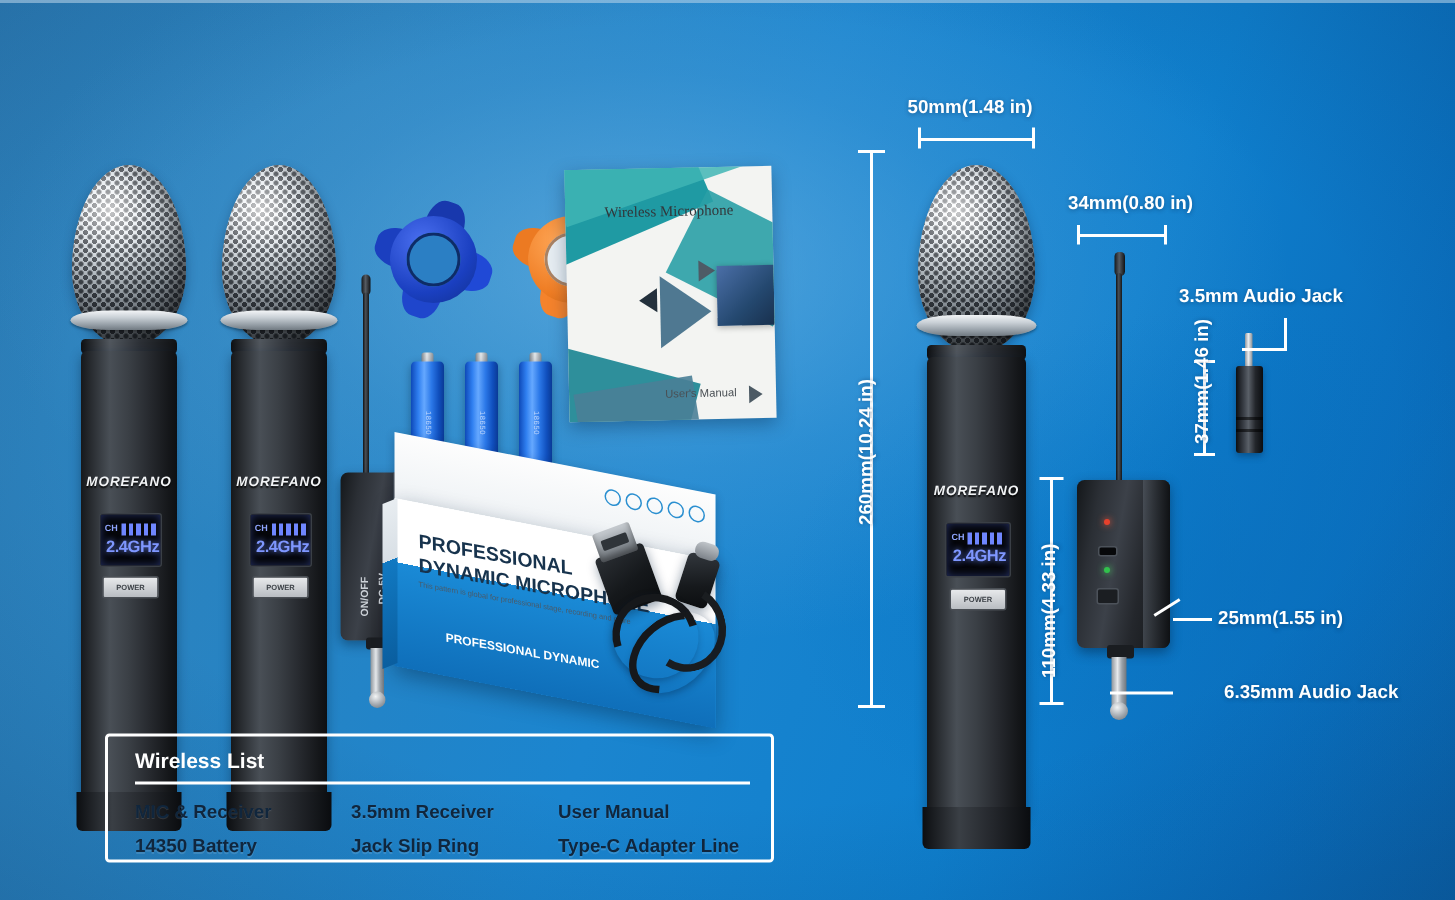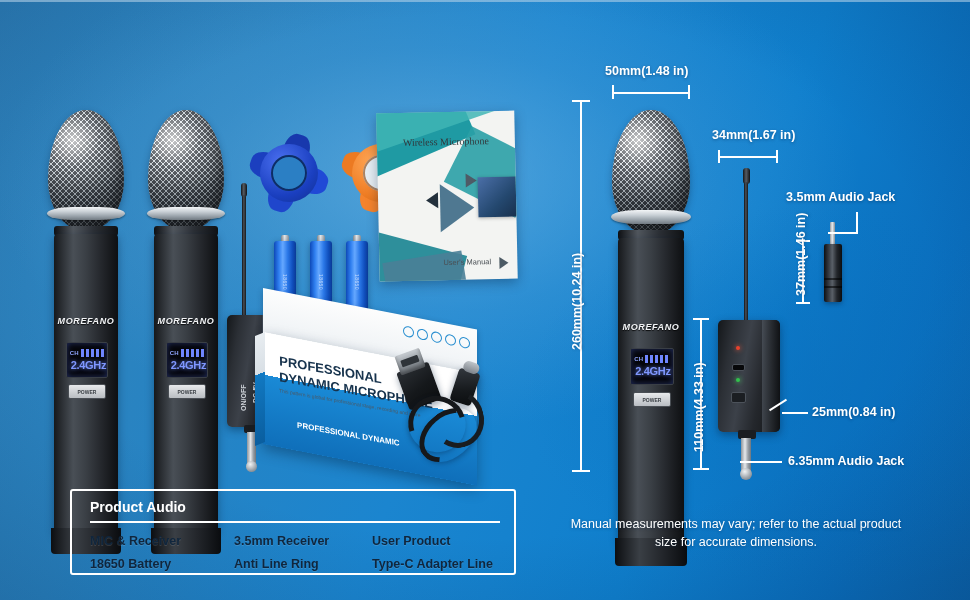--- a/index.html
+++ b/index.html
@@ -479,28 +479,28 @@
     </div>
     <div class="usb-c" style="left:76px;top:40px;width:22px;height:34px;">
       <div class="tip"></div>
     </div>
     <div class="wire" style="left:30px;top:66px;width:48px;height:46px;transform:rotate(28deg);"></div>
     <div class="wire2" style="left:52px;top:60px;width:44px;height:48px;transform:rotate(-14deg);"></div>
     <div class="wire" style="left:38px;top:82px;width:54px;height:36px;transform:rotate(-40deg);"></div>
   </div>
 
   <div class="plist">
-    <div class="plist-title">Product Audio</div>
+    <div class="plist-title">Wireless List</div>
     <div class="plist-rule"></div>
     <div class="plist-grid">
       <span>MIC &amp; Receiver</span>
       <span>3.5mm Receiver</span>
-      <span>User Product</span>
-      <span>18650 Battery</span>
-      <span>Anti Line Ring</span>
+      <span>User Manual</span>
+      <span>14350 Battery</span>
+      <span>Jack Slip Ring</span>
       <span>Type-C Adapter Line</span>
     </div>
   </div>
 
   <div class="dlab" style="left:605px;top:64px;">50mm(1.48 in)</div>
   <div class="dline dh" style="left:612px;top:92px;width:78px;"></div>
   <div class="dline dv" style="left:612px;top:85px;height:14px;"></div>
   <div class="dline dv" style="left:688px;top:85px;height:14px;"></div>
 
   <div class="dline dv" style="left:580px;top:100px;width:2px;height:372px;"></div>
@@ -522,21 +522,21 @@
           <span class="lcd-ch" style="font-size:6px;">CH</span>
           <span class="lcd-bars"></span>
         </div>
         <div class="lcd-r2" style="font-size:11px;">2.4GHz</div>
       </div>
       <div class="pbtn" style="left:22%;top:154px;width:56%;height:13px;font-size:5px;">POWER</div>
     </div>
     <div class="base" style="top:428px;height:28px;"></div>
   </div>
 
-  <div class="dlab" style="left:712px;top:128px;">34mm(1.67 in)</div>
+  <div class="dlab" style="left:712px;top:128px;">34mm(0.80 in)</div>
   <div class="dline dh" style="left:718px;top:156px;width:60px;"></div>
   <div class="dline dv" style="left:718px;top:150px;height:13px;"></div>
   <div class="dline dv" style="left:776px;top:150px;height:13px;"></div>
 
   <div class="recv" style="left:718px;top:168px;width:72px;height:300px;">
     <div class="anttip" style="left:25px;top:0;width:7px;height:16px;"></div>
     <div class="ant" style="left:26px;top:14px;width:4px;height:140px;"></div>
     <div class="box" style="left:0px;top:152px;width:62px;height:112px;">
       <div class="side" style="width:18px;"></div>
       <div class="led" style="left:18px;top:26px;background:#e8412c;box-shadow:0 0 5px #ff5a3c;"></div>
@@ -549,38 +549,37 @@
     <div class="jacktip" style="left:22px;top:300px;width:12px;height:12px;"></div>
   </div>
 
   <div class="dline dv" style="left:700px;top:318px;width:2px;height:152px;"></div>
   <div class="dline dh" style="left:693px;top:318px;width:16px;"></div>
   <div class="dline dh" style="left:693px;top:468px;width:16px;"></div>
   <div class="dlab vert" style="left:692px;top:452px;transform:rotate(-90deg);">110mm(4.33 in)</div>
 
   <div class="dline dh" style="left:782px;top:412px;width:26px;"></div>
   <div class="dline dh" style="left:768px;top:404px;width:20px;transform:rotate(-32deg);"></div>
-  <div class="dlab" style="left:812px;top:405px;">25mm(0.84 in)</div>
+  <div class="dlab" style="left:812px;top:405px;">25mm(1.55 in)</div>
 
   <div class="dline dh" style="left:740px;top:461px;width:42px;"></div>
-  <div class="dlab" style="left:788px;top:454px;">6.35mm Audio Jack</div>
+  <div class="dlab" style="left:816px;top:454px;">6.35mm Audio Jack</div>
 
   <div class="adapter" style="left:820px;top:222px;width:26px;height:82px;">
     <div class="pin" style="left:10px;top:0;width:5px;height:24px;"></div>
     <div class="pinring" style="left:10px;top:10px;width:5px;height:2px;"></div>
     <div class="barrel" style="left:4px;top:22px;width:18px;height:58px;">
       <div class="ring" style="top:34px;"></div>
       <div class="ring" style="top:42px;"></div>
     </div>
   </div>
 
   <div class="dline dv" style="left:856px;top:212px;height:22px;"></div>
   <div class="dline dh" style="left:828px;top:232px;width:30px;"></div>
   <div class="dlab" style="left:786px;top:190px;">3.5mm Audio Jack</div>
 
   <div class="dline dv" style="left:802px;top:240px;height:64px;"></div>
   <div class="dline dh" style="left:796px;top:240px;width:14px;"></div>
   <div class="dline dh" style="left:796px;top:302px;width:14px;"></div>
   <div class="dlab vert" style="left:794px;top:296px;transform:rotate(-90deg);">37mm(1.46 in)</div>
 
-  <div class="disclaim">Manual measurements may vary; refer to the actual product size for accurate dimensions.</div>
 
 </div>
 
 </body></html>

